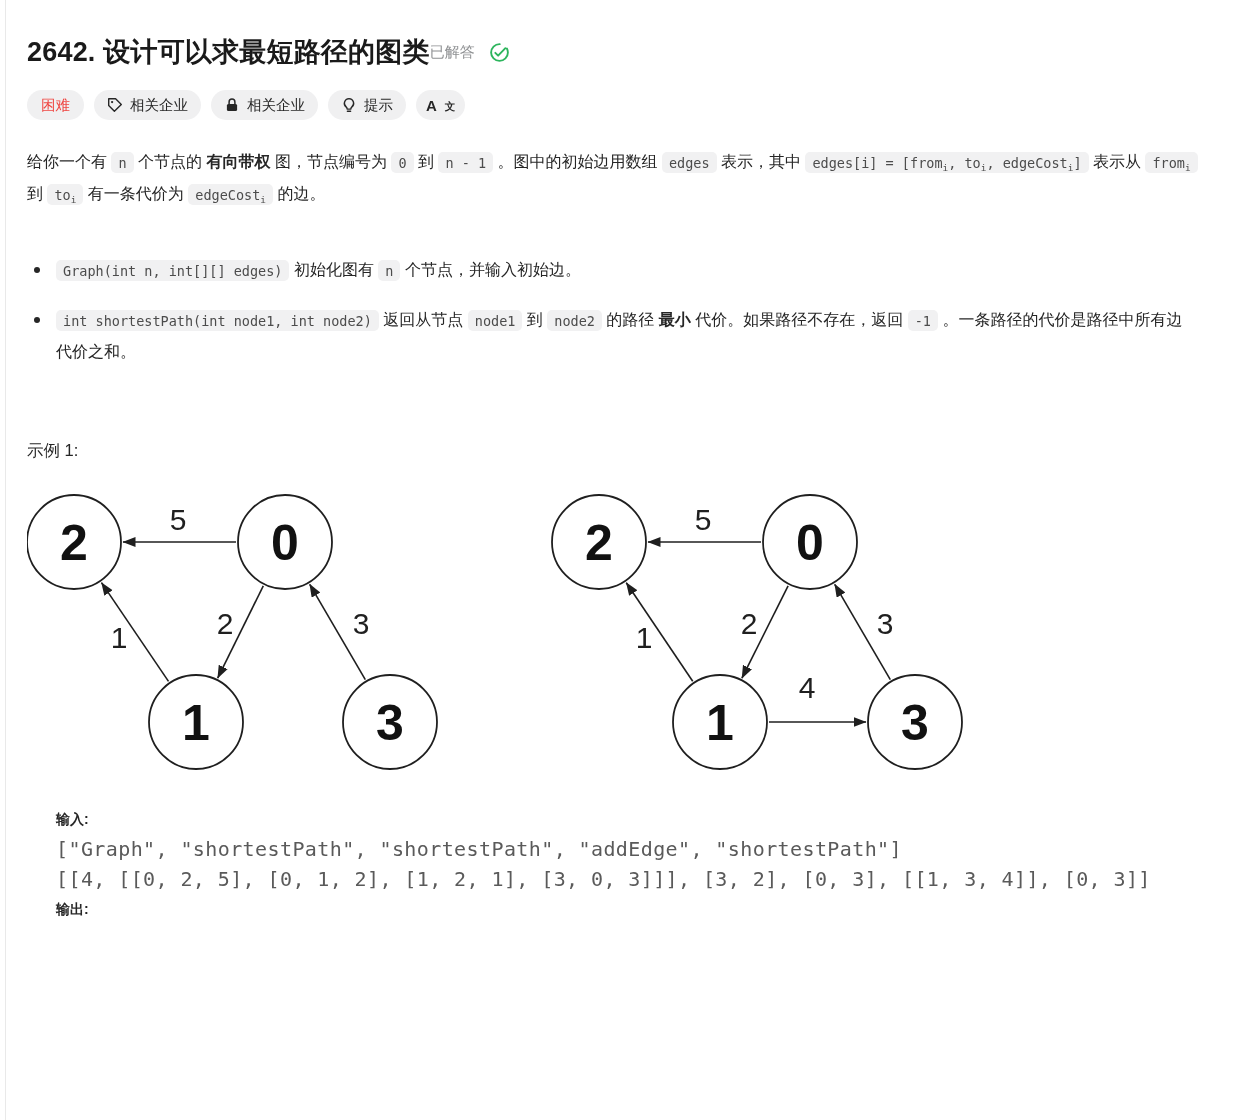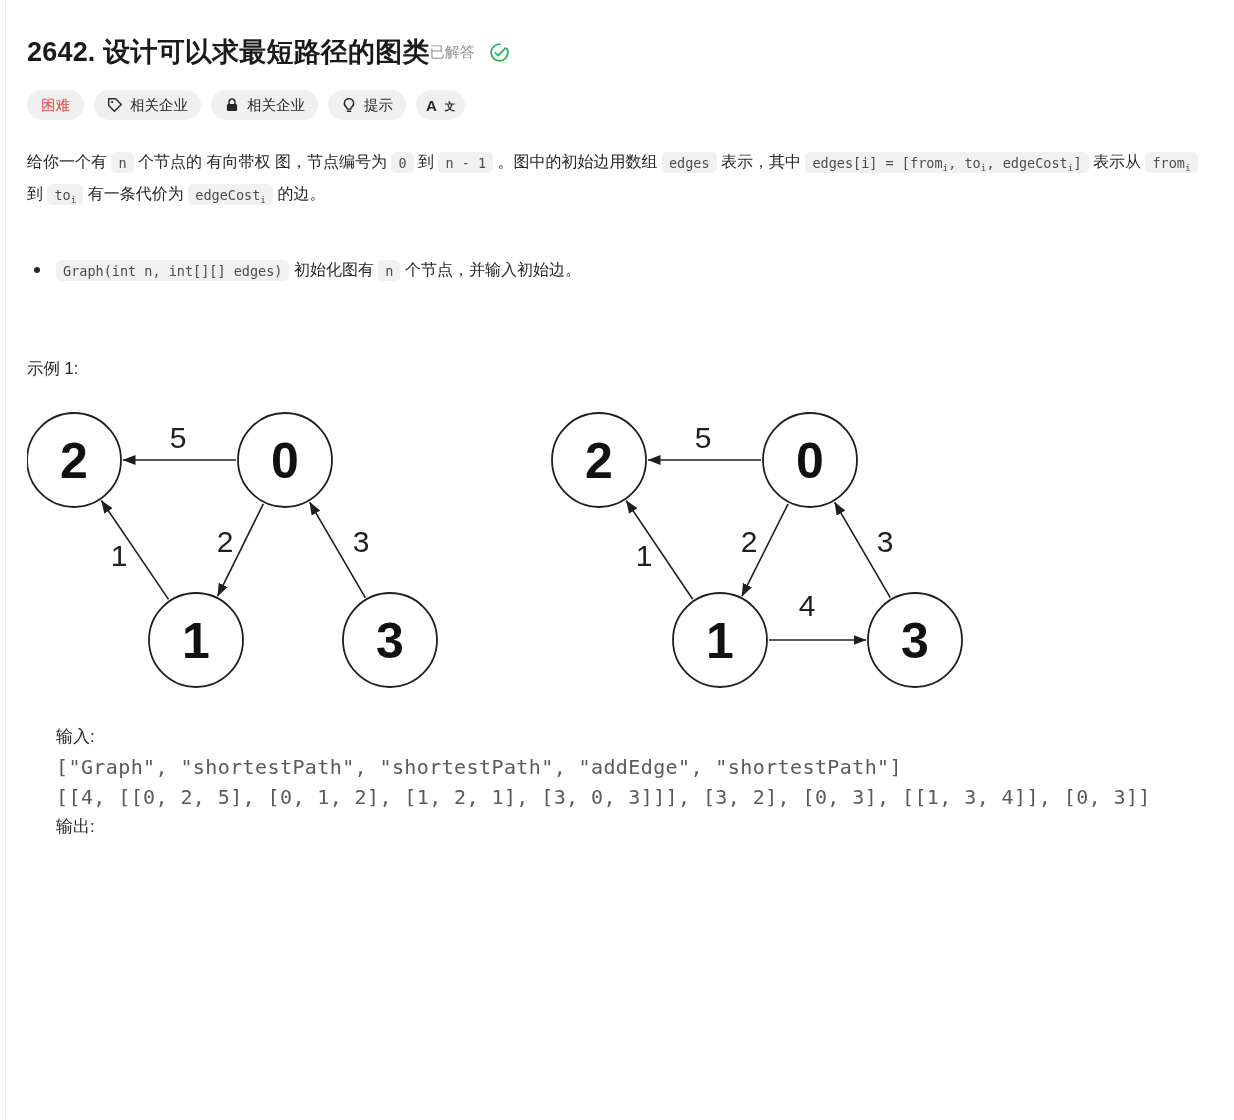--- a/index.html
+++ b/index.html
@@ -26,34 +26,34 @@
   .pill.translate{padding:0 10px}
   .pill.translate .latin{font-size:15px;font-weight:600}
   .pill.translate .cjk{font-size:10.5px;font-weight:600;margin-left:1px;align-self:flex-end;padding-bottom:6px}
 
   
   .desc p{font-size:16px;line-height:32px;margin:26px 0 0;max-width:1190px}
   .ic{font-family:"DejaVu Sans Mono","Liberation Mono",monospace;font-size:13.5px;color:#4c4c4c;
       background:#f1f1f2;padding:2.5px 7px;border-radius:5px;
       -webkit-box-decoration-break:clone;box-decoration-break:clone}
   .ic sub{font-size:.7em;line-height:0}
-  strong{font-weight:400}
+  strong{font-weight:700}
   ul.desc-list{list-style:none;margin:44px 0 0;padding:0;max-width:1165px}
   ul.desc-list li{position:relative;padding-left:29px;font-size:16px;line-height:32px;margin-bottom:18px}
   ul.desc-list li::before{content:"";position:absolute;left:7px;top:13px;width:6px;height:6px;border-radius:50%;background:#262626}
 
   
   .example-heading{font-size:16.5px;font-weight:400;margin-top:72px;color:#262626}
   .graph-figure{margin-top:22px}
   svg.graphs text{font-family:"Liberation Sans","DejaVu Sans",sans-serif}
   svg.graphs .node-label{font-size:50px;font-weight:700;fill:#111;text-anchor:middle}
   svg.graphs .edge-label{font-size:30px;fill:#1f1f1f;text-anchor:middle}
 
   .example-pre{margin:24px 0 0 29px}
-  .io-label{font-weight:400;font-size:17px;line-height:30px;color:#262626}
+  .io-label{font-weight:700;font-size:14px;line-height:30px;color:#262626}
   .code-line{font-family:"DejaVu Sans Mono","Liberation Mono",monospace;font-size:20px;line-height:30px;
              color:#5a5a5a;letter-spacing:.4px;white-space:pre}
 </style>
 </head>
 <body>
 
 <div class="panel-divider"></div>
 
 <div class="content">
 
@@ -96,20 +96,21 @@
     <span class="pill translate">
       <span class="latin">A</span>
       <span class="cjk">文</span>
     </span>
   </div>
 
   <div class="desc">
     <p>给你一个有 <code class="ic">n</code> 个节点的 <strong>有向带权</strong> 图，节点编号为 <code class="ic">0</code> 到 <code class="ic">n - 1</code> 。图中的初始边用数组 <code class="ic">edges</code> 表示，其中 <code class="ic">edges[i] = [from<sub>i</sub>, to<sub>i</sub>, edgeCost<sub>i</sub>]</code> 表示从 <code class="ic">from<sub>i</sub></code> 到 <code class="ic">to<sub>i</sub></code> 有一条代价为 <code class="ic">edgeCost<sub>i</sub></code> 的边。</p>
     <ul class="desc-list">
       <li><code class="ic">Graph(int n, int[][] edges)</code> 初始化图有 <code class="ic">n</code> 个节点，并输入初始边。</li>
+      <li><code class="ic">int shortestPath(int node1, int node2)</code> 返回从节点 <code class="ic">node1</code> 到 <code class="ic">node2</code> 的路径 <strong>最小</strong> 代价。如果路径不存在，返回 <code class="ic">-1</code> 。一条路径的代价是路径中所有边代价之和。</li>
     </ul>
   </div>
 
   <div class="example-heading">示例 1:</div>
 
   <div class="graph-figure">
     <svg id="graph-svg" class="graphs" width="980" height="292" viewBox="0 0 980 292">
       <defs>
         <marker id="arrow" markerUnits="userSpaceOnUse" markerWidth="14" markerHeight="12" refX="12.5" refY="5" orient="auto">
           <path d="M0 0 L13 5 L0 10 Z" fill="#1f1f1f"></path>

